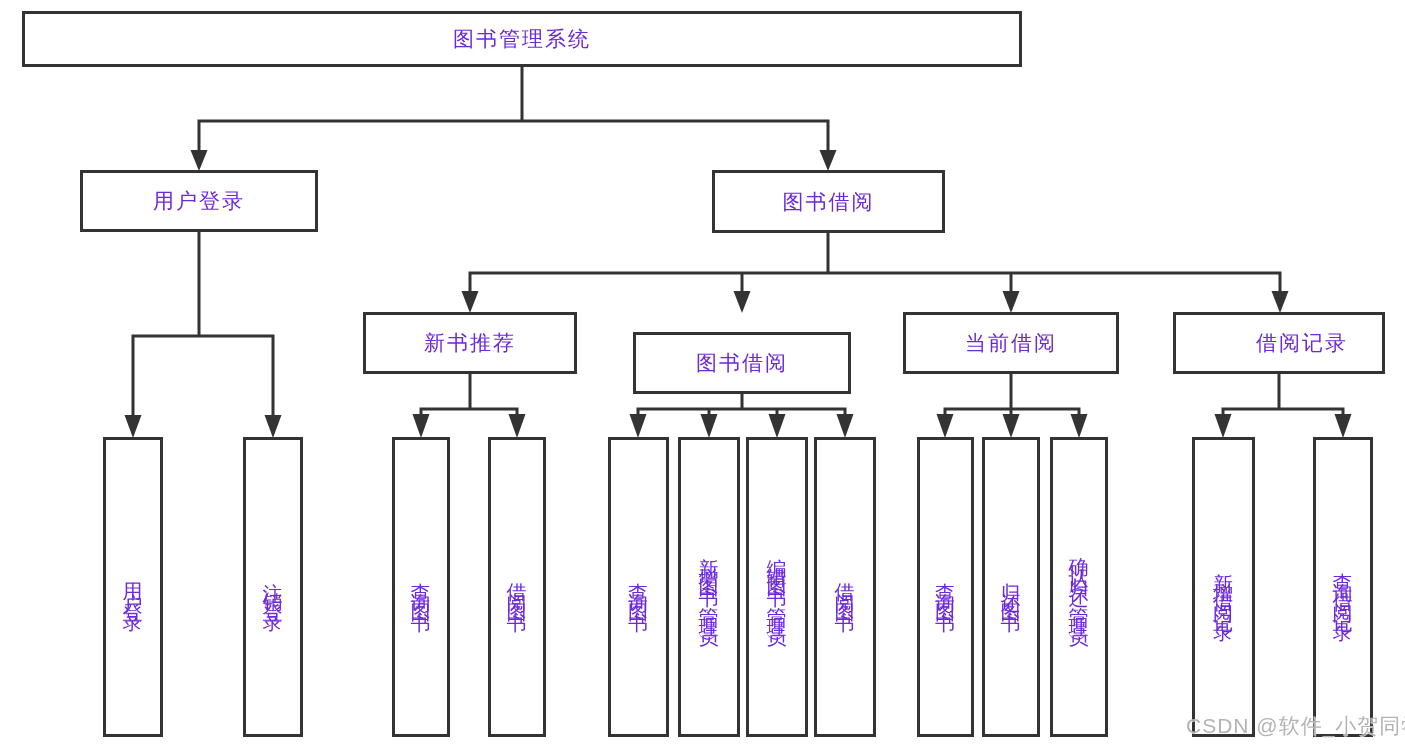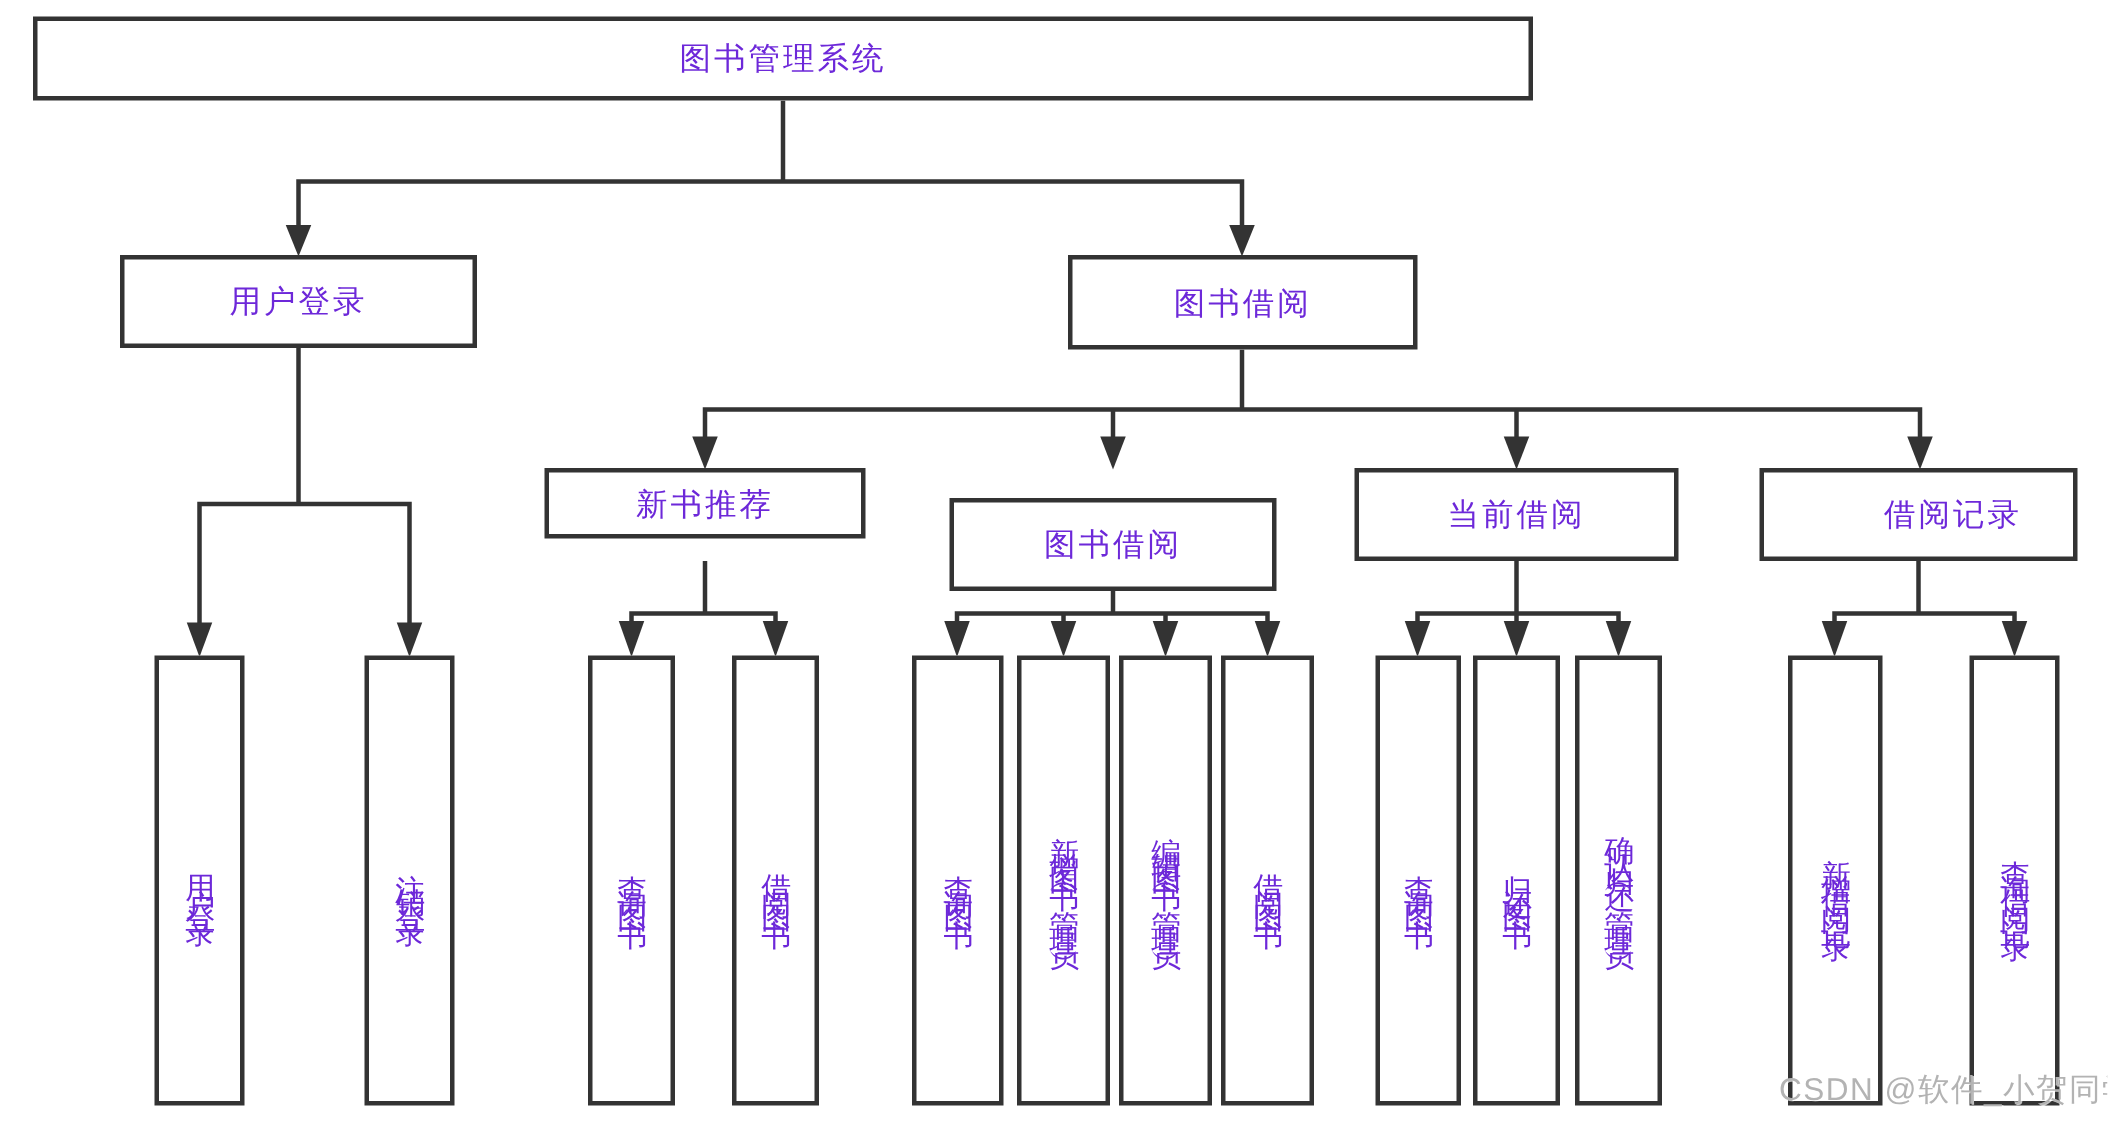--- a/index.html
+++ b/index.html
@@ -89,21 +89,21 @@
     <span class="label">图书管理系统</span>
   </div>
 
   <div class="box hbox" style="left:80px;top:170px;width:238px;height:62px;">
     <span class="label">用户登录</span>
   </div>
   <div class="box hbox" style="left:712px;top:170px;width:233px;height:63px;">
     <span class="label">图书借阅</span>
   </div>
 
-  <div class="box hbox" style="left:363px;top:312px;width:214px;height:47px;">
+  <div class="box hbox" style="left:363px;top:312px;width:214px;height:62px;">
     <span class="label">新书推荐</span>
   </div>
   <div class="box hbox" style="left:633px;top:312px;width:218px;height:62px;margin-top:20px;">
     <span class="label">图书借阅</span>
   </div>
   <div class="box hbox" style="left:903px;top:312px;width:216px;height:62px;">
     <span class="label">当前借阅</span>
   </div>
   <div class="box hbox" style="left:1173px;top:312px;width:212px;height:62px;padding-left:46px;">
     <span class="label">借阅记录</span>

